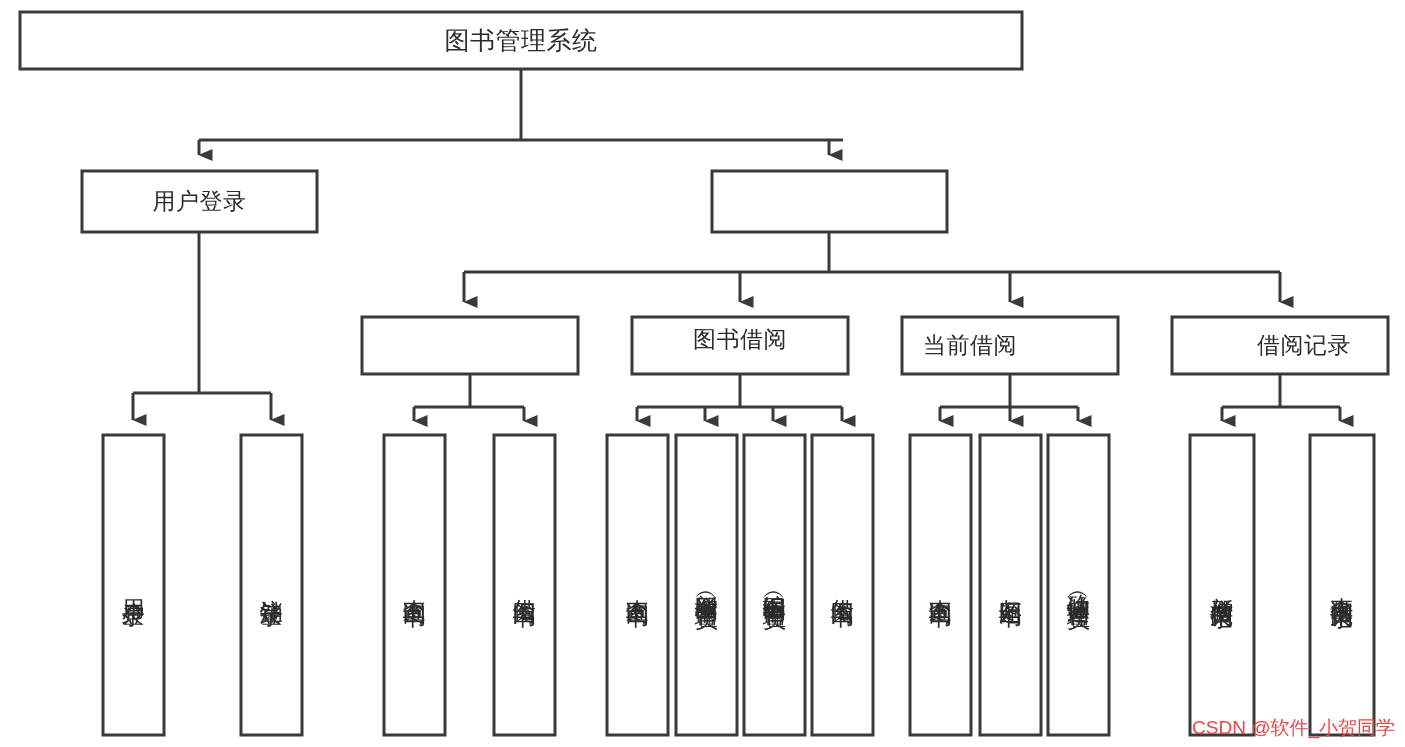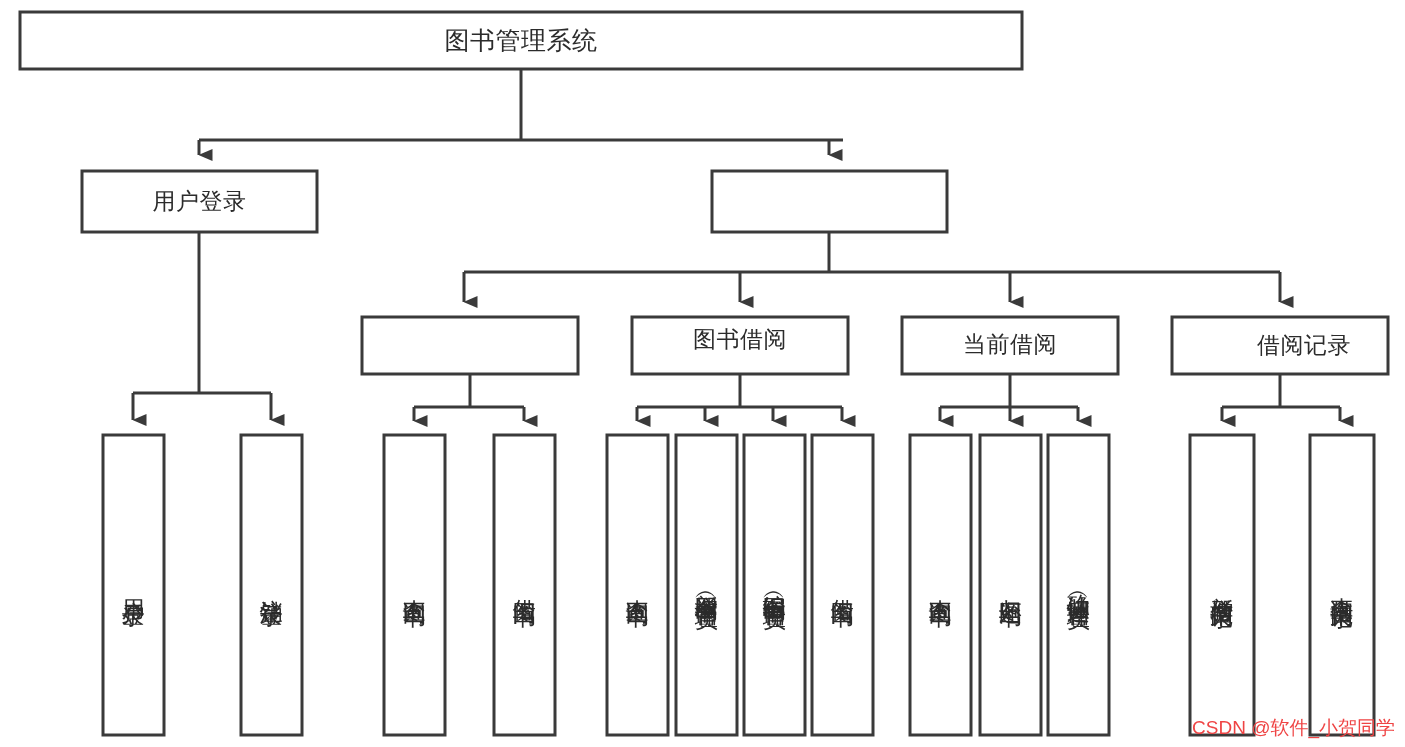--- a/index.html
+++ b/index.html
@@ -160,21 +160,21 @@
 
     <rect class="node-box" x="1190" y="435" width="64" height="300"></rect>
     <rect class="node-box" x="1310" y="435" width="64" height="300"></rect>
   </svg>
 
   <div class="node-label" style="left:20px; top:12px; width:1002px; height:57px; font-size:25px;">图书管理系统</div>
 
   <div class="node-label" style="left:82px; top:171px; width:235px; height:61px;">用户登录</div>
 
   <div class="node-label" style="left:632px; top:317px; width:216px; height:45px;">图书借阅</div>
-  <div class="node-label" style="left:902px; top:317px; width:216px; height:57px;font-family:Liberation Serif, serif;">当前借阅</div>
+  <div class="node-label" style="left:862px; top:317px; width:216px; height:57px;">当前借阅</div>
   <div class="node-label" style="left:1172px; top:317px; width:216px; height:57px;margin-left:24px;">借阅记录</div>
 
   <div class="node-label vertical" style="left:103px; top:435px; width:61px; height:300px;">用户登录</div>
   <div class="node-label vertical" style="left:241px; top:435px; width:61px; height:300px;">注销登录</div>
 
   <div class="node-label vertical" style="left:384px; top:435px; width:61px; height:300px;">查询图书</div>
   <div class="node-label vertical" style="left:494px; top:435px; width:61px; height:300px;">借阅图书</div>
 
   <div class="node-label vertical" style="left:607px; top:435px; width:61px; height:300px;">查询图书</div>
   <div class="node-label vertical" style="left:676px; top:435px; width:61px; height:300px;">新增图书（管理员）</div>

